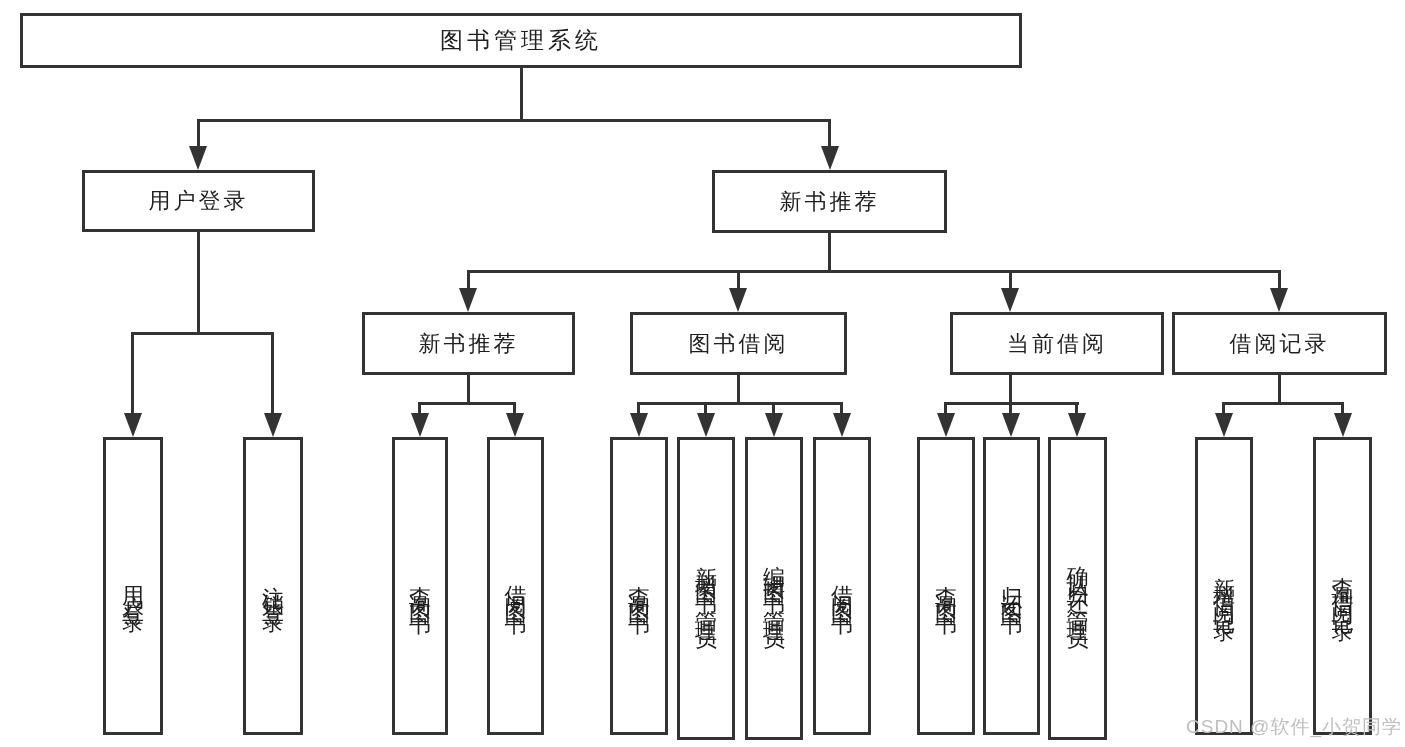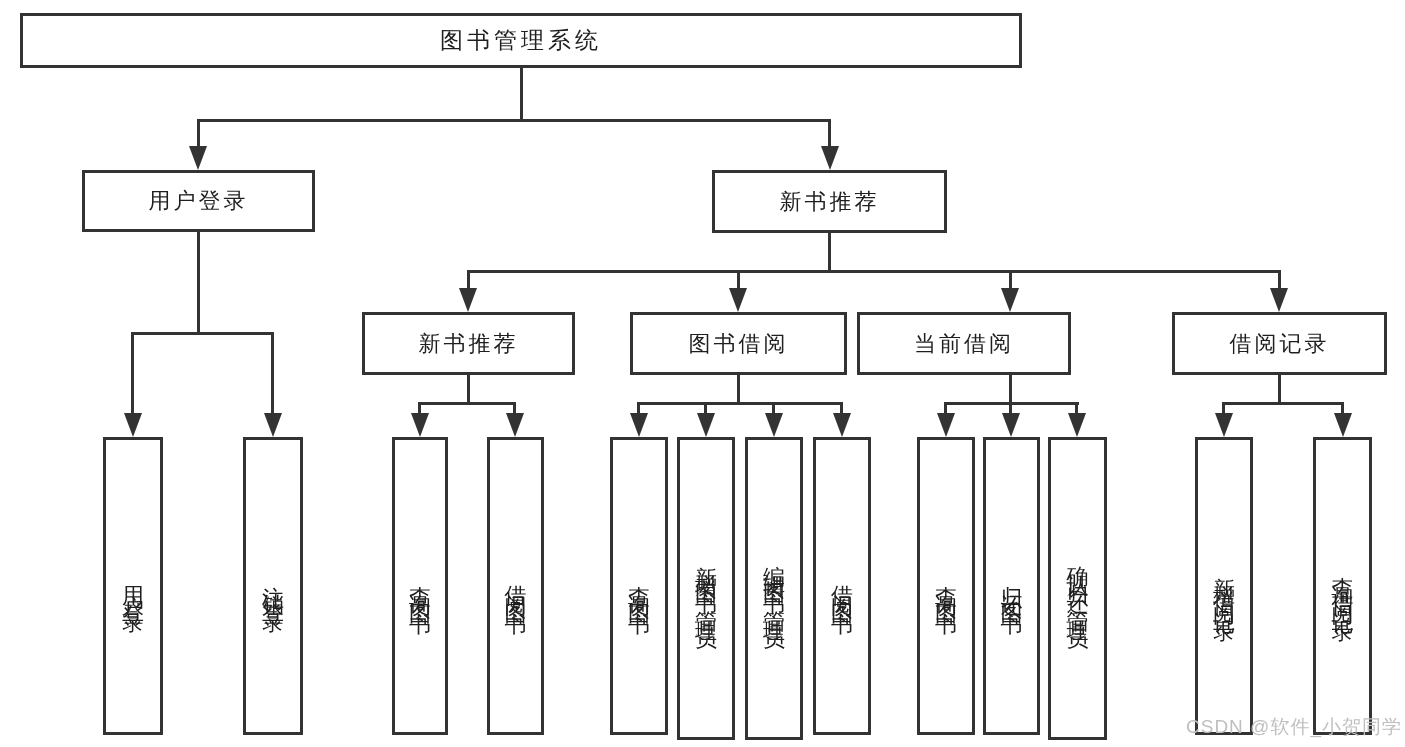--- a/index.html
+++ b/index.html
@@ -61,21 +61,21 @@
   <div class="arrow" style="left:459px;top:288px;"></div>
   <div class="vline" style="left:737px;top:270px;height:22px;"></div>
   <div class="arrow" style="left:729px;top:288px;"></div>
   <div class="vline" style="left:1009px;top:270px;height:22px;"></div>
   <div class="arrow" style="left:1001px;top:288px;"></div>
   <div class="vline" style="left:1278px;top:270px;height:22px;"></div>
   <div class="arrow" style="left:1270px;top:288px;"></div>
 
   <div class="box" style="left:630px;top:312px;width:217px;height:63px;">图书借阅</div>
   <div class="box" style="left:362px;top:312px;width:213px;height:63px;">新书推荐</div>
-  <div class="box" style="left:857px;top:312px;width:214px;height:63px;">当前借阅</div>
+  <div class="box" style="left:950px;top:312px;width:214px;height:63px;">当前借阅</div>
   <div class="box" style="left:1172px;top:312px;width:215px;height:63px;">借阅记录</div>
 
   <div class="vline" style="left:467px;top:375px;height:30px;"></div>
   <div class="hline" style="left:418px;top:402px;width:98px;"></div>
   <div class="vline" style="left:418px;top:402px;height:14px;"></div>
   <div class="arrow" style="left:411px;top:413px;"></div>
   <div class="vline" style="left:513px;top:402px;height:14px;"></div>
   <div class="arrow" style="left:506px;top:413px;"></div>
 
   <div class="vline" style="left:737px;top:375px;height:30px;"></div>

